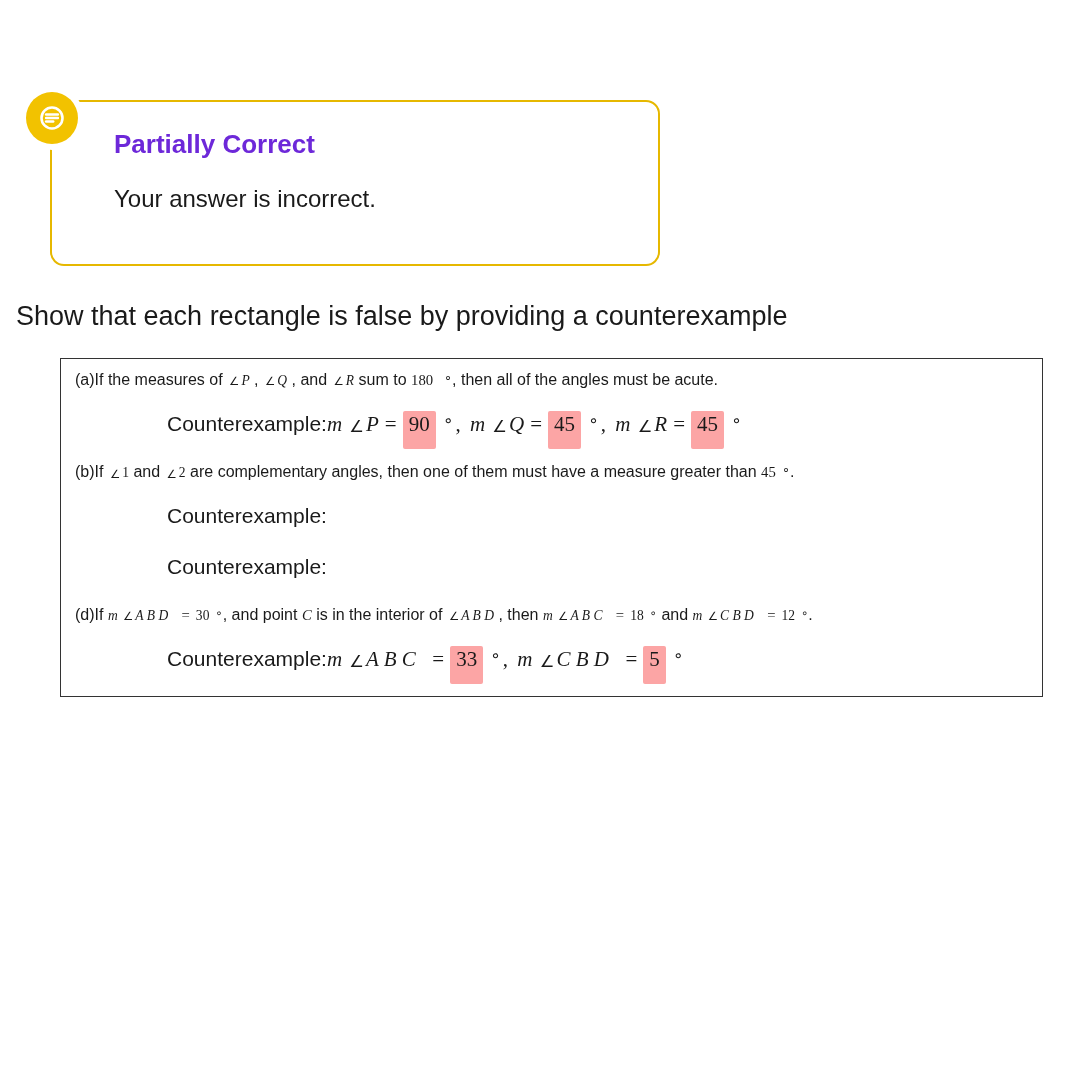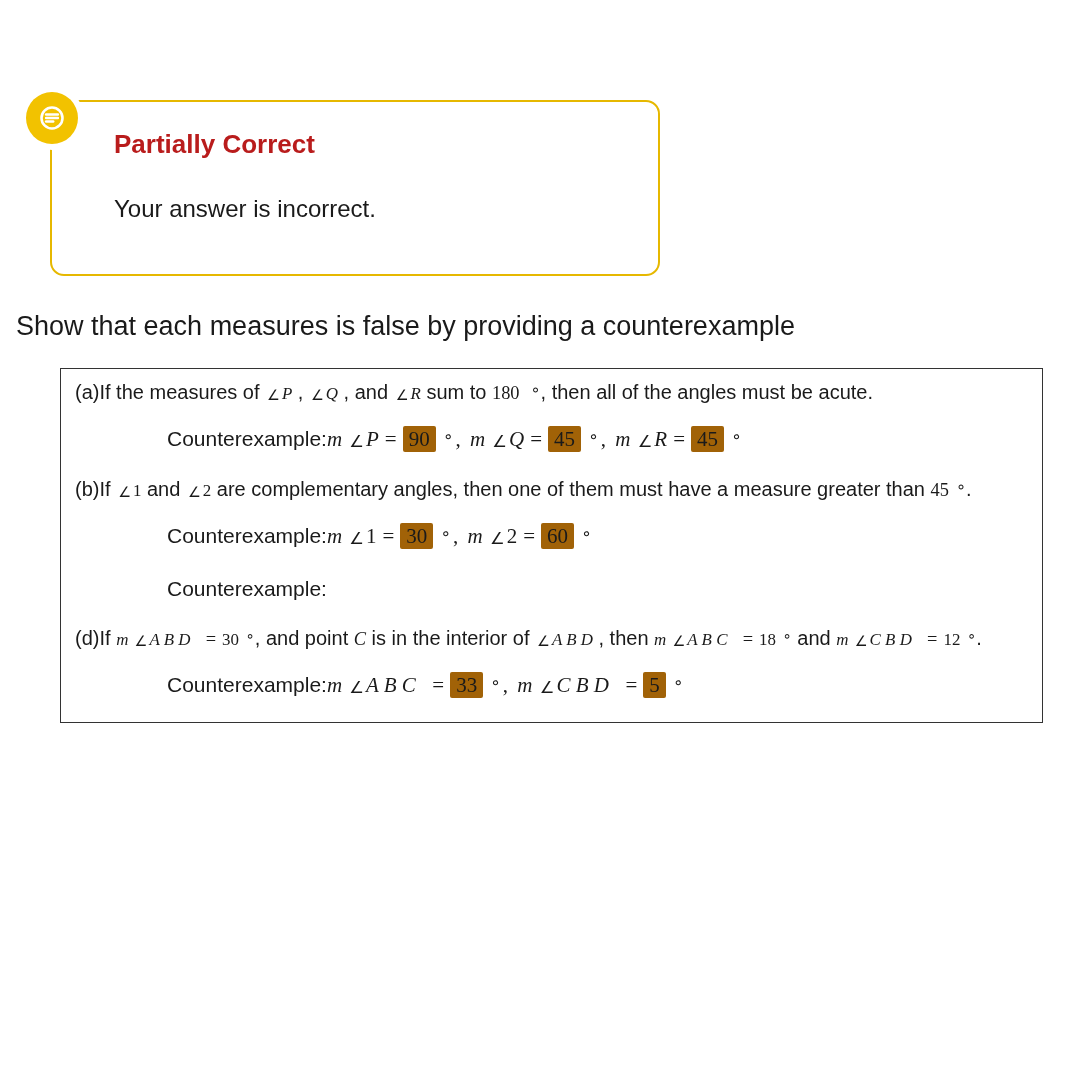--- a/index.html
+++ b/index.html
@@ -35,24 +35,24 @@
     height: 52px;
     border-radius: 50%;
     background: #f2c200;
     display: flex;
     align-items: center;
     justify-content: center;
     box-shadow: 0 0 0 6px #fff;
   }
   .feedback-icon-wrap svg { display:block; }
   .feedback-title {
-    color: #b91c1c;
+    color: #6d28d9;
     font-weight: 700;
     font-size: 26px;
-    margin-bottom: 30px;
+    margin-bottom: 20px;
   }
   .feedback-msg {
     font-size: 24px;
     margin-bottom: 18px;
   }
   .feedback-list {
     margin: 16px 0 0 30px;
     padding: 0;
     font-size: 24px;
   }
@@ -61,39 +61,39 @@
     font-size: 27px;
     margin: 32px 0 22px 6px;
   }
   .work-box {
     border: 1px solid #333;
     margin: 0 24px 0 50px;
     padding: 10px 14px 8px 14px;
   }
   .part { margin-bottom: 16px; }
   .part-text {
-    font-size: 20px;
+    font-size: 16px;
     display: block;
     padding-left: 44px;
     text-indent: -44px;
     line-height: 1.35;
   }
   .counter-row {
     display: flex;
     align-items: baseline;
     margin: 18px 0 22px 92px;
     font-size: 21px;
   }
   .counter-label { font-size: 21px; }
   .math { font-family: "Times New Roman", serif; font-style: italic; }
   .mathup { font-style: normal; }
   .angle { font-size: 0.78em; position: relative; top: 0.06em; padding: 0 2px;}
   .num { font-family: "Times New Roman", serif; font-style: normal; }
   .deg { font-family: "Times New Roman", serif; font-style: normal; font-size: 0.8em; position: relative; top: -0.25em; padding-left: 3px;}
-  .hl { background: #a16207; padding: 1px 6px 1px 6px; border-radius: 2px; }
+  .hl { background: #fca5a5; padding: 1px 6px 13px 6px; border-radius: 2px; }
   .eq { font-family: "Times New Roman", serif; font-style: normal; padding: 0 6px; }
   .comma { padding: 0 4px 0 2px; }
   .expr { white-space: nowrap; font-family: "Times New Roman", serif; }
   .roman { font-family: inherit; font-style: normal; }
   .gap { display:inline-block; width: 8px; }
   .part-text .num { font-size: 0.92em; }
   .part-text .expr { font-size: 0.92em; }
   .part-text .math { font-size: 0.92em; }
 </style>
 </head>
@@ -109,21 +109,21 @@
           <line x1="7" y1="9" x2="17" y2="9"></line>
           <line x1="7" y1="12" x2="17" y2="12"></line>
           <line x1="7" y1="15" x2="13" y2="15"></line>
         </svg>
       </div>
       <div class="feedback-title">Partially Correct</div>
       <div class="feedback-msg">Your answer is incorrect.</div>
     </div>
   </div>
 
-  <div class="instruction">Show that each measures is false by providing a counterexample</div>
+  <div class="instruction">Show that each rectangle is false by providing a counterexample</div>
 
   <div class="work-box">
 
     <div class="part">
       <span class="part-text">
         <span>(a)</span><span>If the measures of </span><span class="expr"><span class="angle">∠</span><span class="math">P</span></span><span> , </span><span class="expr"><span class="angle">∠</span><span class="math">Q</span></span><span> , and </span><span class="expr"><span class="angle">∠</span><span class="math">R</span></span><span> sum to </span><span class="num">180</span><span class="gap"></span><span class="deg">∘</span><span>, then all of the angles must be acute.</span>
       </span>
       <div class="counter-row">
         <span class="counter-label">Counterexample:</span>
         <span class="expr">
@@ -133,24 +133,20 @@
         </span>
       </div>
     </div>
 
     <div class="part">
       <span class="part-text">
         <span>(b)</span><span>If </span><span class="expr"><span class="angle">∠</span><span class="num">1</span></span><span> and </span><span class="expr"><span class="angle">∠</span><span class="num">2</span></span><span> are complementary angles, then one of them must have a measure greater than </span><span class="num">45</span><span class="deg"> ∘</span><span>.</span>
       </span>
       <div class="counter-row">
         <span class="counter-label">Counterexample:</span>
-        <span class="expr">
-          <span class="math">m </span><span class="angle">∠</span><span class="num">1</span><span class="eq">=</span><span class="hl"><span class="num">30</span></span><span class="deg"> ∘</span><span class="comma">,</span>
-          <span class="math">m </span><span class="angle">∠</span><span class="num">2</span><span class="eq">=</span><span class="hl"><span class="num">60</span></span><span class="deg"> ∘</span>
-        </span>
       </div>
     </div>
 
     <div class="part">
       <div class="counter-row">
         <span class="counter-label">Counterexample:</span>
       </div>
     </div>
 
     <div class="part" style="margin-bottom:14px;">

